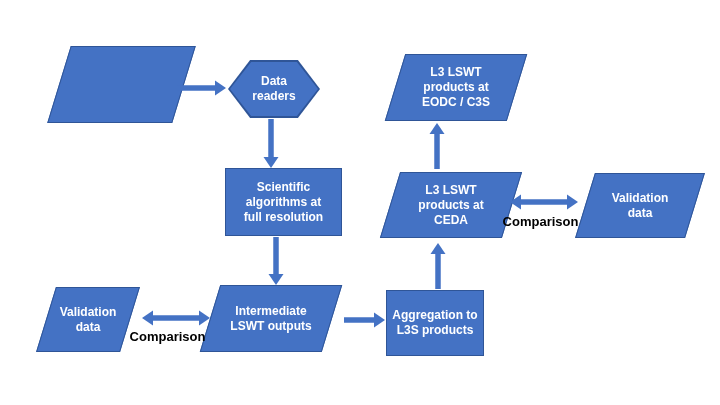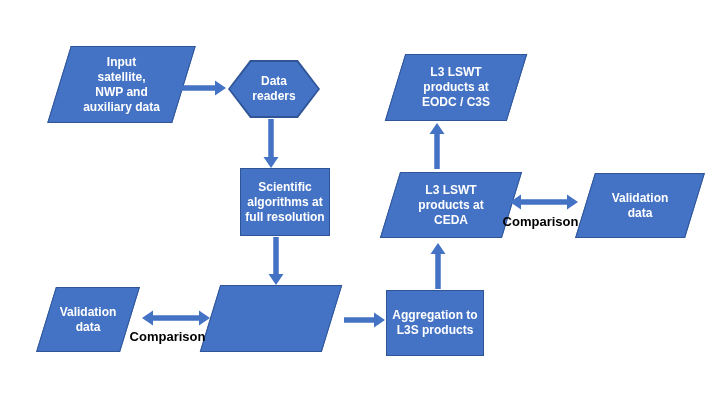--- a/index.html
+++ b/index.html
@@ -115,47 +115,45 @@
     </g>
     <g>
       <line class="arrow-line" x1="521" y1="202" x2="567" y2="202"></line>
       <polygon class="arrow-head" points="521,194.5 510,202 521,209.5"></polygon>
       <polygon class="arrow-head" points="567,194.5 578,202 567,209.5"></polygon>
     </g>
   </svg>
 
   <div class="node para" style="left:59px; top:46px; width:125px; height:77px;">
     <div class="shape"></div>
-    <span class="label">Input
-satellite,
-NWP and
-auxiliary data</span>
   </div>
 
   <div class="node hex" style="left:228px; top:60px; width:92px; height:58px;">
     <div class="shape"></div>
     <span class="label">Data
 readers</span>
   </div>
 
-  <div class="node rect" style="left:225px; top:168px; width:90px; height:68px;margin-left:15px;">
+  <div class="node rect" style="left:225px; top:168px; width:117px; height:68px;">
     <div class="shape"></div>
     <span class="label">Scientific
 algorithms at
 full resolution</span>
   </div>
 
   <div class="node para" style="left:46px; top:287px; width:84px; height:65px;">
     <div class="shape"></div>
     <span class="label">Validation
 data</span>
   </div>
 
   <div class="node para" style="left:210px; top:285px; width:122px; height:67px;">
     <div class="shape"></div>
+    <span class="label">Intermediate
+LSWT outputs</span>
   </div>
 
   <div class="node rect" style="left:386px; top:290px; width:98px; height:66px;border-radius:19px;">
     <div class="shape"></div>
     <span class="label">Aggregation to
 L3S products</span>
   </div>
 
   <div class="node para" style="left:390px; top:172px; width:122px; height:66px;">
     <div class="shape"></div>

